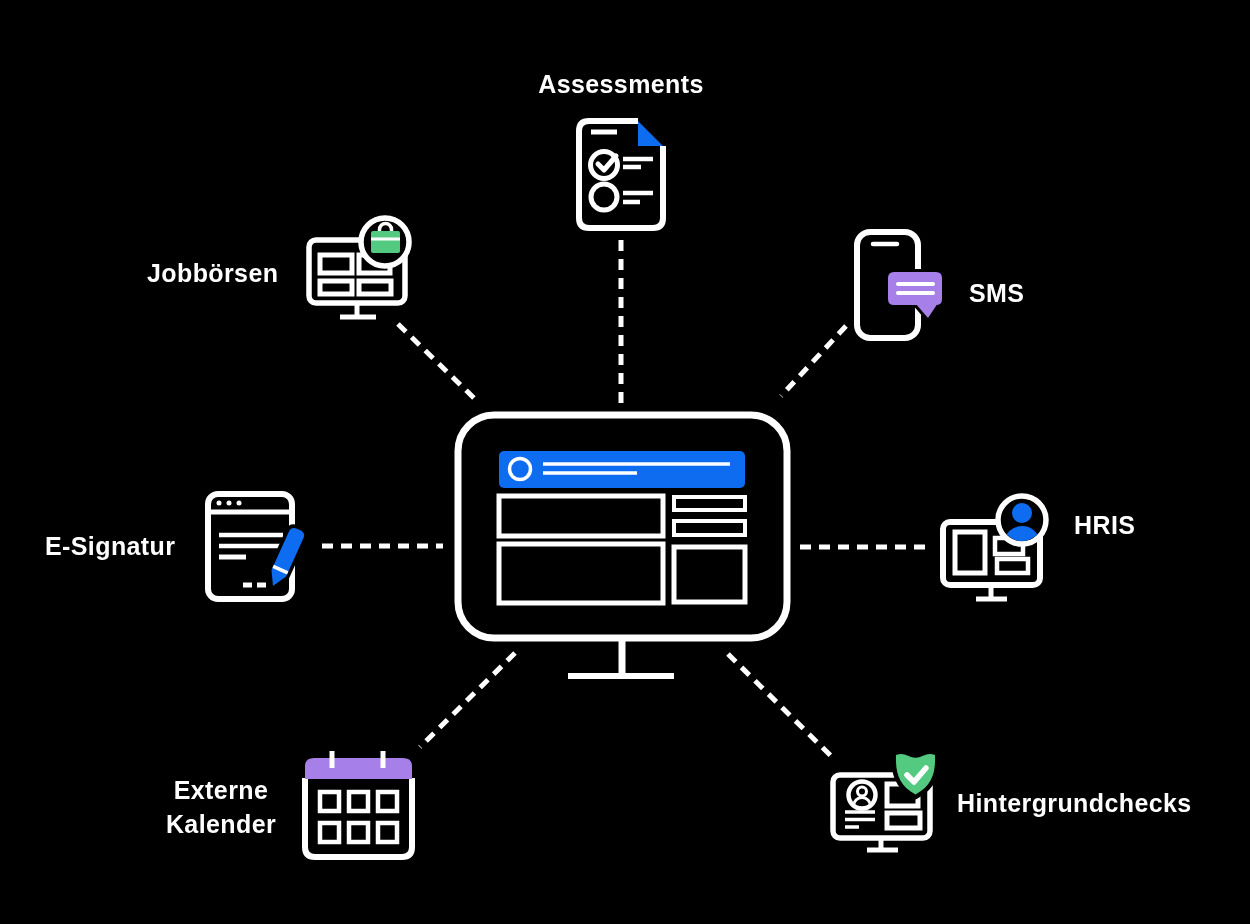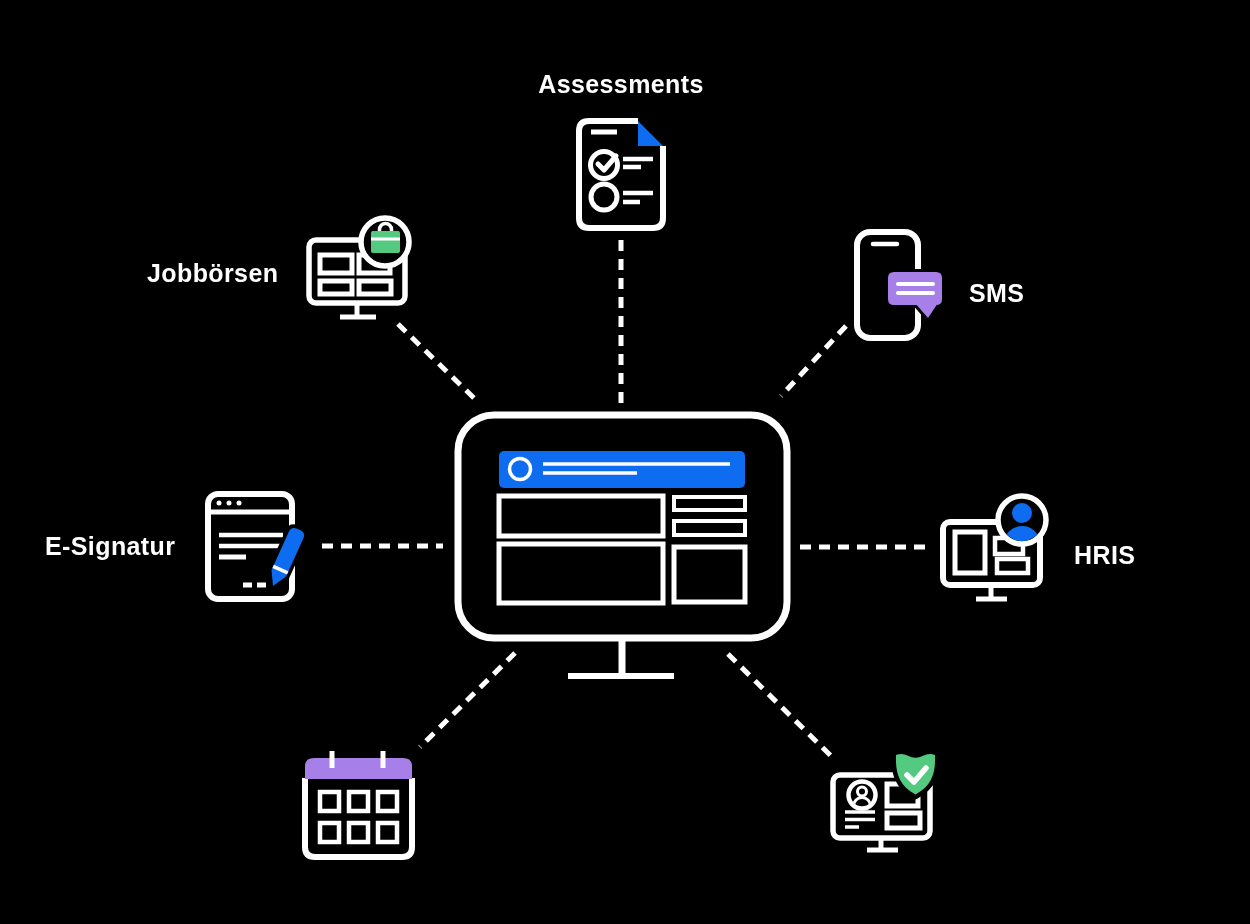--- a/index.html
+++ b/index.html
@@ -103,55 +103,57 @@
     <line x1="16" y1="58" x2="80" y2="58" stroke="#fff" stroke-width="4.5"></line>
     <line x1="16" y1="69" x2="43" y2="69" stroke="#fff" stroke-width="5"></line>
     <line x1="40" y1="97" x2="49" y2="97" stroke="#fff" stroke-width="5"></line>
     <line x1="54" y1="97" x2="63" y2="97" stroke="#fff" stroke-width="5"></line>
     <g transform="translate(70,98) rotate(24.4)">
       <path d="M0,0 L-8,-14 L-8,-56 Q-8,-62 -2,-62 L2,-62 Q8,-62 8,-56 L8,-14 Z" stroke="#000" stroke-width="7" style="paint-order:stroke" fill="#0D6CF0"></path>
       <line x1="-8" y1="-18" x2="8" y2="-18" stroke="#fff" stroke-width="3.5"></line>
     </g>
   </svg>
 
-  <div class="label" style="left:1074px;top:538px">HRIS</div>
+  <div class="label" style="left:1074px;top:508px">HRIS</div>
   <svg class="icon" style="left:938px;top:492px" width="115" height="112">
     <defs>
       <clipPath id="hris-clip">
           <circle cx="84" cy="28" r="21"></circle>
         </clipPath>
     </defs>
     <rect x="5" y="30" width="97" height="63" rx="7" fill="none" stroke="#fff" stroke-width="6"></rect>
     <rect x="17" y="40" width="30" height="41" fill="none" stroke="#fff" stroke-width="5"></rect>
     <rect x="57" y="46" width="28" height="16" fill="none" stroke="#fff" stroke-width="4.5"></rect>
     <rect x="59" y="67" width="31" height="14" fill="none" stroke="#fff" stroke-width="4.5"></rect>
     <line x1="53" y1="93" x2="53" y2="105" stroke="#fff" stroke-width="5"></line>
     <line x1="38" y1="107" x2="69" y2="107" stroke="#fff" stroke-width="5"></line>
     <circle cx="84" cy="28" r="24" fill="#000" stroke="#fff" stroke-width="5.5"></circle>
     <g clip-path="url(#hris-clip)" fill="#0D6CF0">
       <circle cx="84" cy="21" r="10"></circle>
       <path d="M67,49 A17,15 0 0 1 101,49 Z"></path>
     </g>
   </svg>
 
+  <div class="label center" style="left:146px;top:773px;width:150px">Externe Kalender</div>
   <svg class="icon" style="left:300px;top:745px" width="118" height="118">
     <path d="M5,33 V102 Q5,112 15,112 H102 Q112,112 112,102 V33" fill="none" stroke="#fff" stroke-width="6"></path>
     <path d="M5,34 V21 Q5,13 14,13 H103 Q112,13 112,21 V34 Z" fill="#A77FE8"></path>
     <line x1="32" y1="6" x2="32" y2="23" stroke="#fff" stroke-width="5"></line>
     <line x1="83" y1="6" x2="83" y2="23" stroke="#fff" stroke-width="5"></line>
     <g fill="none" stroke="#fff" stroke-width="4.5">
       <rect x="20" y="47" width="19" height="19"></rect>
       <rect x="49" y="47" width="19" height="19"></rect>
       <rect x="78" y="47" width="19" height="19"></rect>
       <rect x="20" y="78" width="19" height="19"></rect>
       <rect x="49" y="78" width="19" height="19"></rect>
       <rect x="78" y="78" width="19" height="19"></rect>
     </g>
   </svg>
 
+  <div class="label" style="left:957px;top:786px">Hintergrundchecks</div>
   <svg class="icon" style="left:828px;top:745px" width="118" height="112">
     <defs>
       <clipPath id="avatar-clip">
           <circle cx="34" cy="50" r="11.5"></circle>
         </clipPath>
     </defs>
     <rect x="5" y="30" width="97" height="63" rx="7" fill="none" stroke="#fff" stroke-width="5.5"></rect>
     <circle cx="34" cy="50" r="13.5" fill="none" stroke="#fff" stroke-width="4.5"></circle>
     <g clip-path="url(#avatar-clip)" fill="none" stroke="#fff" stroke-width="3">
       <circle cx="34" cy="46.5" r="4.5"></circle>

